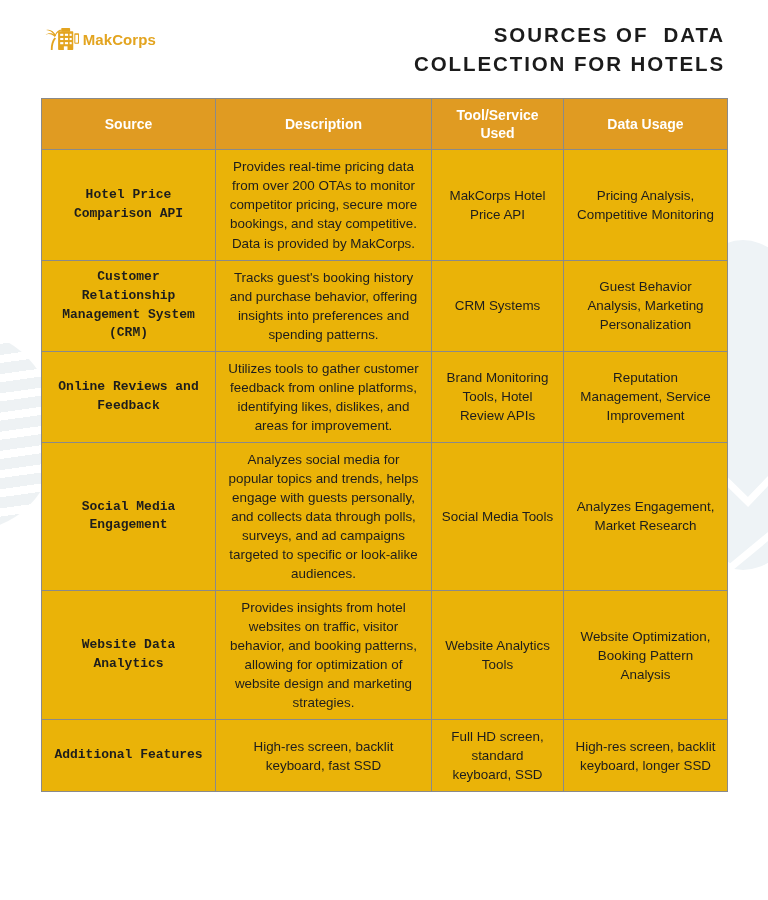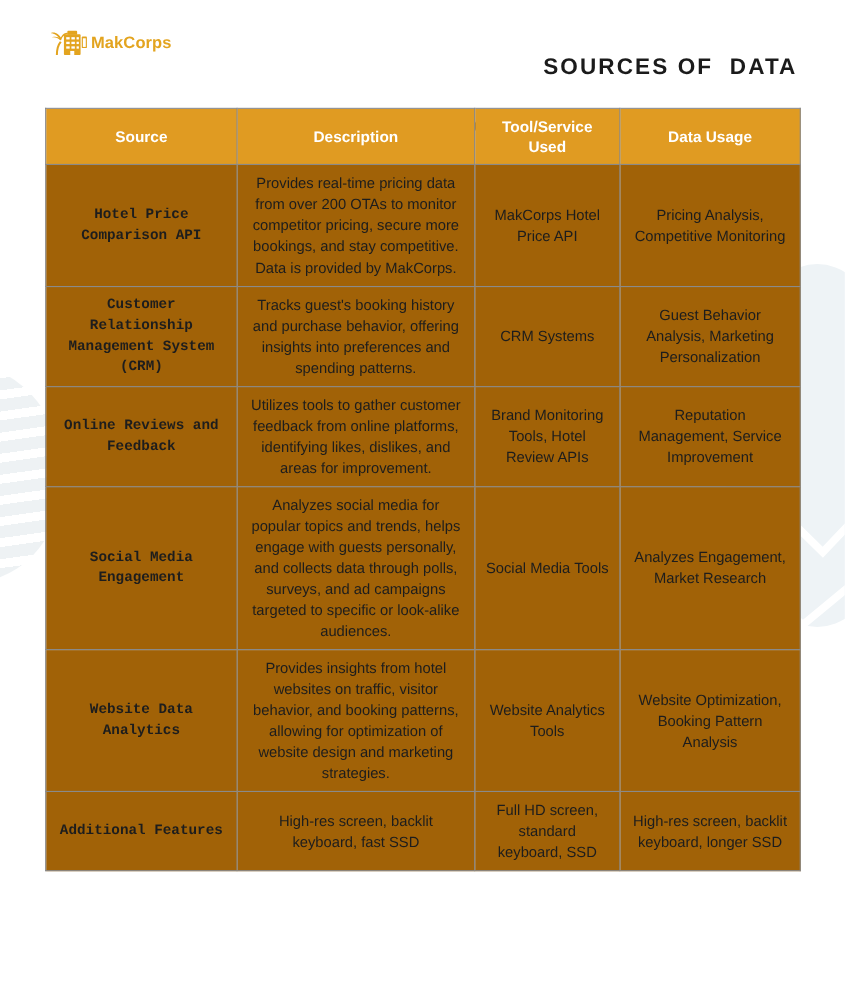--- a/index.html
+++ b/index.html
@@ -88,21 +88,20 @@
   }
   .title-line {
     display: block;
     font-size: 20.5px;
     font-weight: bold;
     letter-spacing: 1.9px;
     color: #1b1b1b;
     line-height: 1.42;
     white-space: pre;
     font-family: "Liberation Sans", sans-serif;
-    margin-top: 26px;
   }
 
   
   .table-wrap {
     position: relative;
     z-index: 2;
     margin: 3px 41px 0 41px;
   }
   table.data-table {
     width: 686px;
@@ -122,21 +121,21 @@
     background: #e09b22;
     color: #ffffff;
     font-size: 14px;
     font-weight: bold;
     text-align: center;
     line-height: 1.3;
     padding: 12px 6px;
     border-color: #b8801c;
   }
   tbody td {
-    background: #a16207;
+    background: #eab308;
     color: #1d1d1d;
     text-align: center;
     font-size: 13.2px;
     line-height: 1.42;
   }
   tbody td.col-source {
     font-weight: bold;
     font-size: 13px;
     line-height: 1.45;
     font-family: Liberation Mono, monospace;

